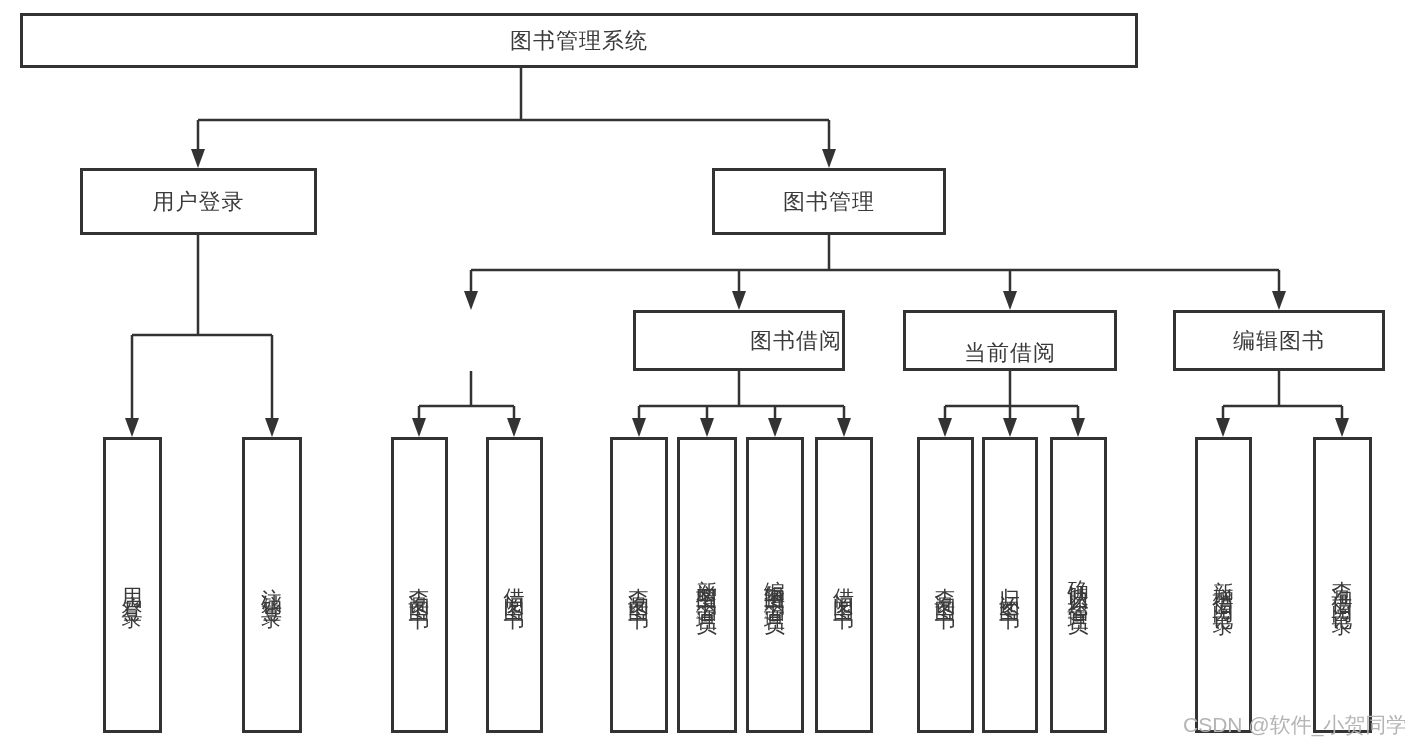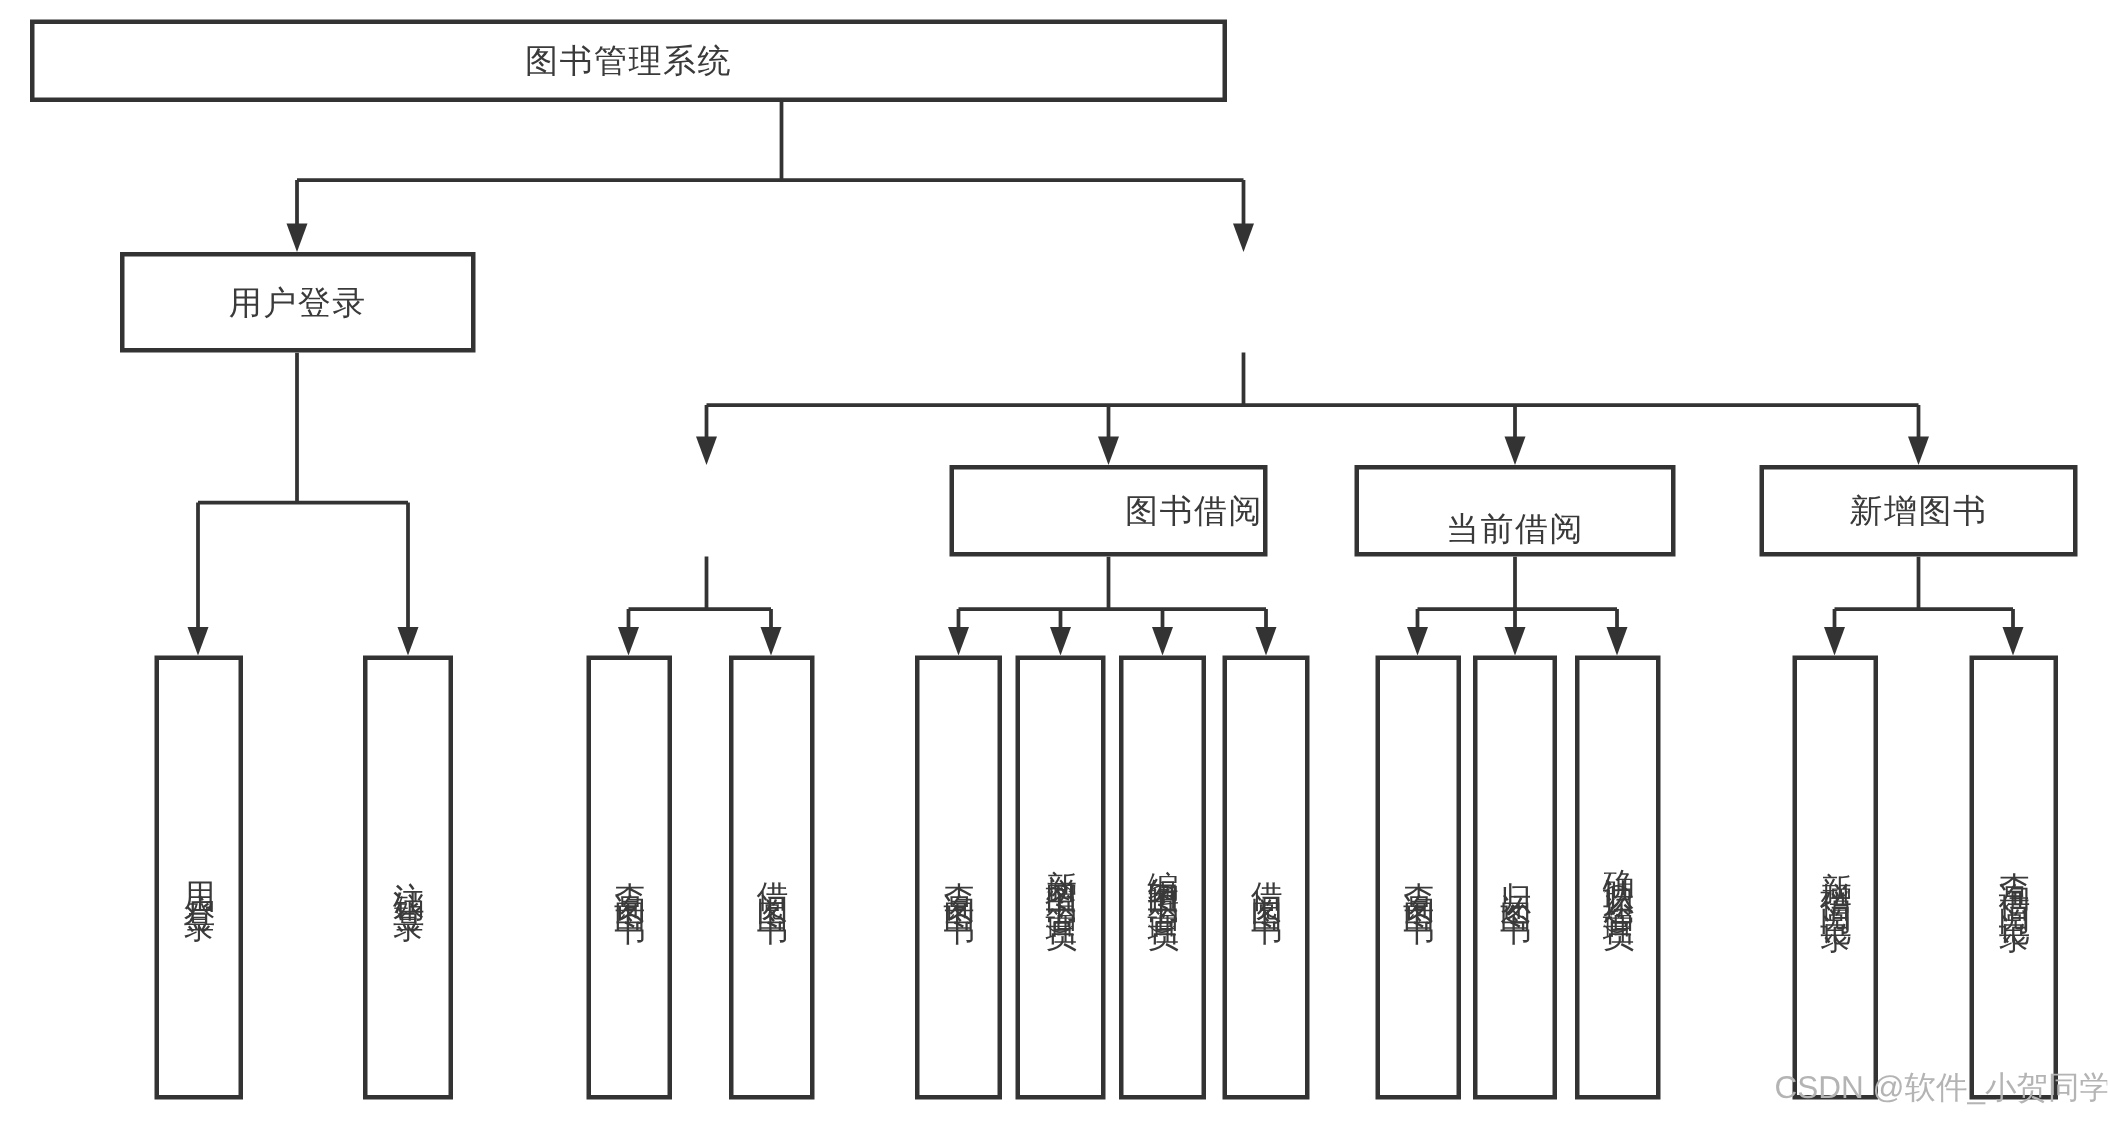--- a/index.html
+++ b/index.html
@@ -36,21 +36,21 @@
     font-size: 22px;
     letter-spacing: 1px;
     white-space: nowrap;
   }
   .vbox {
     writing-mode: vertical-rl;
     font-size: 21px;
     letter-spacing: 7px;
     line-height: 1;
   }
-  .root-box    { left: 20px;   top: 13px;  width: 798px; height: 55px; }
+  .root-box    { left: 20px;   top: 13px;  width: 1118px; height: 55px; }
   .l2-user     { left: 80px;   top: 168px; width: 237px;  height: 67px; }
   .l2-book     { left: 712px;  top: 168px; width: 234px;  height: 67px; }
   .l3-newrec   { left: 364px;  top: 310px; width: 214px;  height: 61px; }
   .l3-borrow   { left: 633px;  top: 310px; width: 212px;  height: 61px; justify-content: flex-end; }
   .l3-current  { left: 903px;  top: 310px; width: 214px;  height: 61px; align-items: flex-end; }
   .l3-records  { left: 1173px; top: 310px; width: 212px;  height: 61px; }
   .leaf { top: 437px; height: 296px; }
   .leaf-u1 { left: 103px;  width: 59px; }
   .leaf-u2 { left: 242px;  width: 60px; }
   .leaf-n1 { left: 391px;  width: 57px; }
@@ -119,29 +119,32 @@
     </g>
   </svg>
 
   <div class="box hbox root-box">
     <span>图书管理系统</span>
   </div>
 
   <div class="box hbox l2-user">
     <span>用户登录</span>
   </div>
+  <div class="box hbox l2-book">
+    <span>图书管理</span>
+  </div>
 
   <div class="box hbox l3-borrow">
     <span>图书借阅</span>
   </div>
   <div class="box hbox l3-current">
     <span>当前借阅</span>
   </div>
   <div class="box hbox l3-records">
-    <span>新增图书</span>
+    <span>编辑图书</span>
   </div>
 
   <div class="box vbox leaf leaf-u1">
     <span>用户登录</span>
   </div>
   <div class="box vbox leaf leaf-u2">
     <span>注销登录</span>
   </div>
 
   <div class="box vbox leaf leaf-n1">

